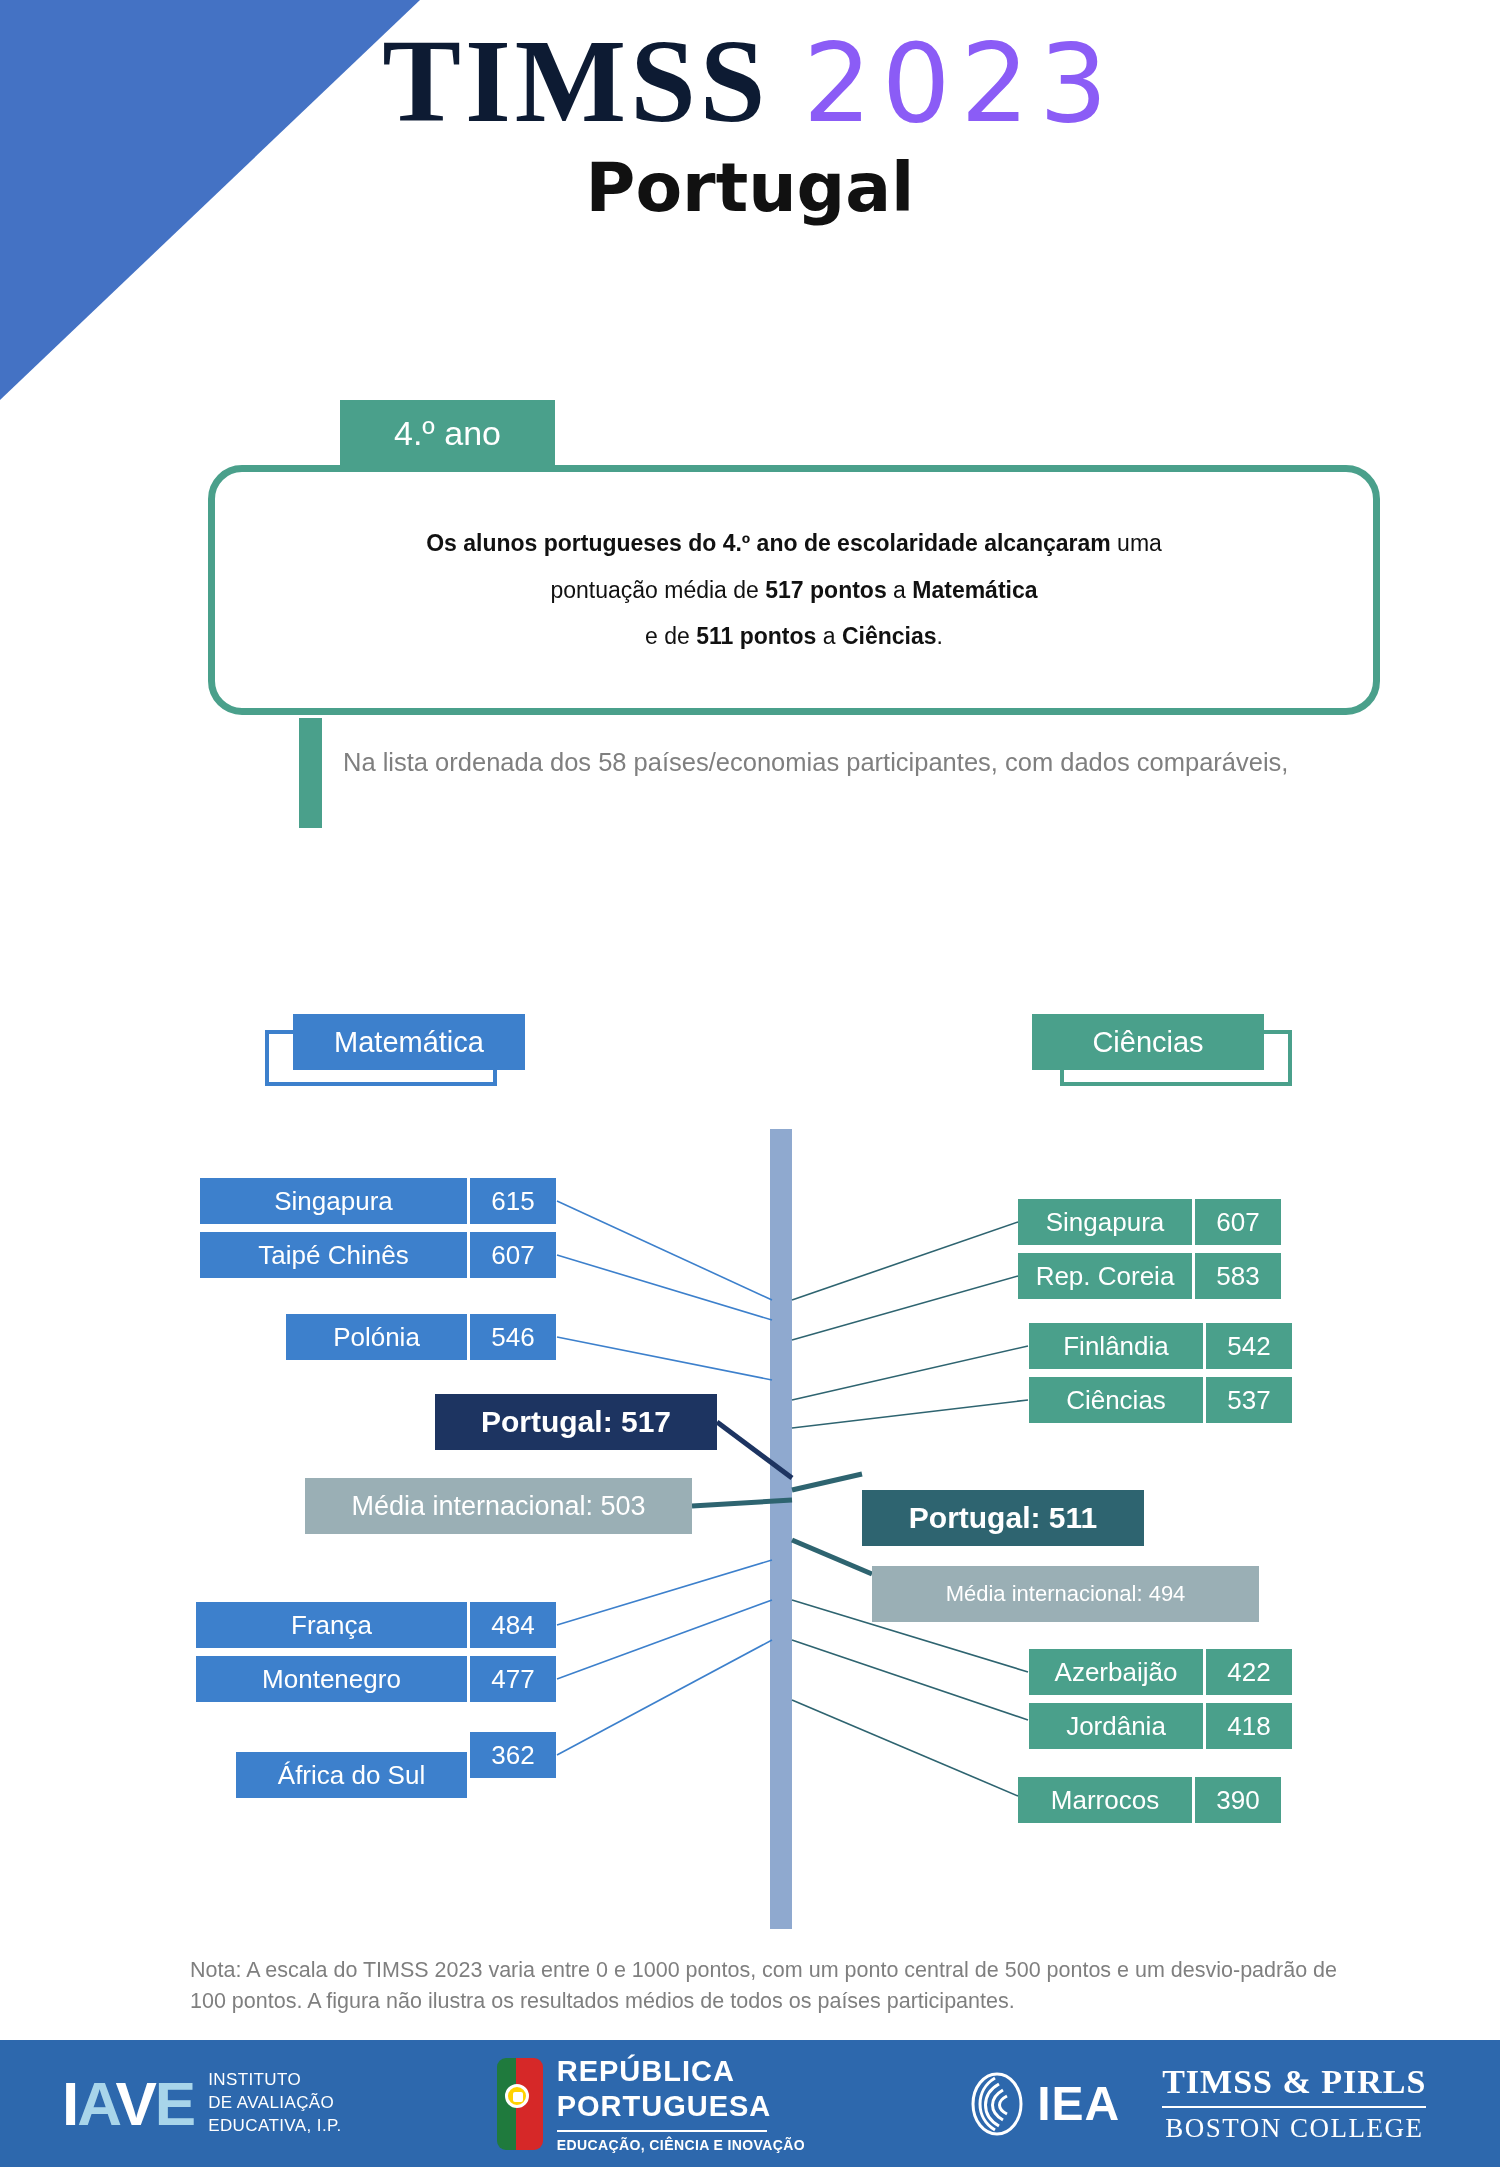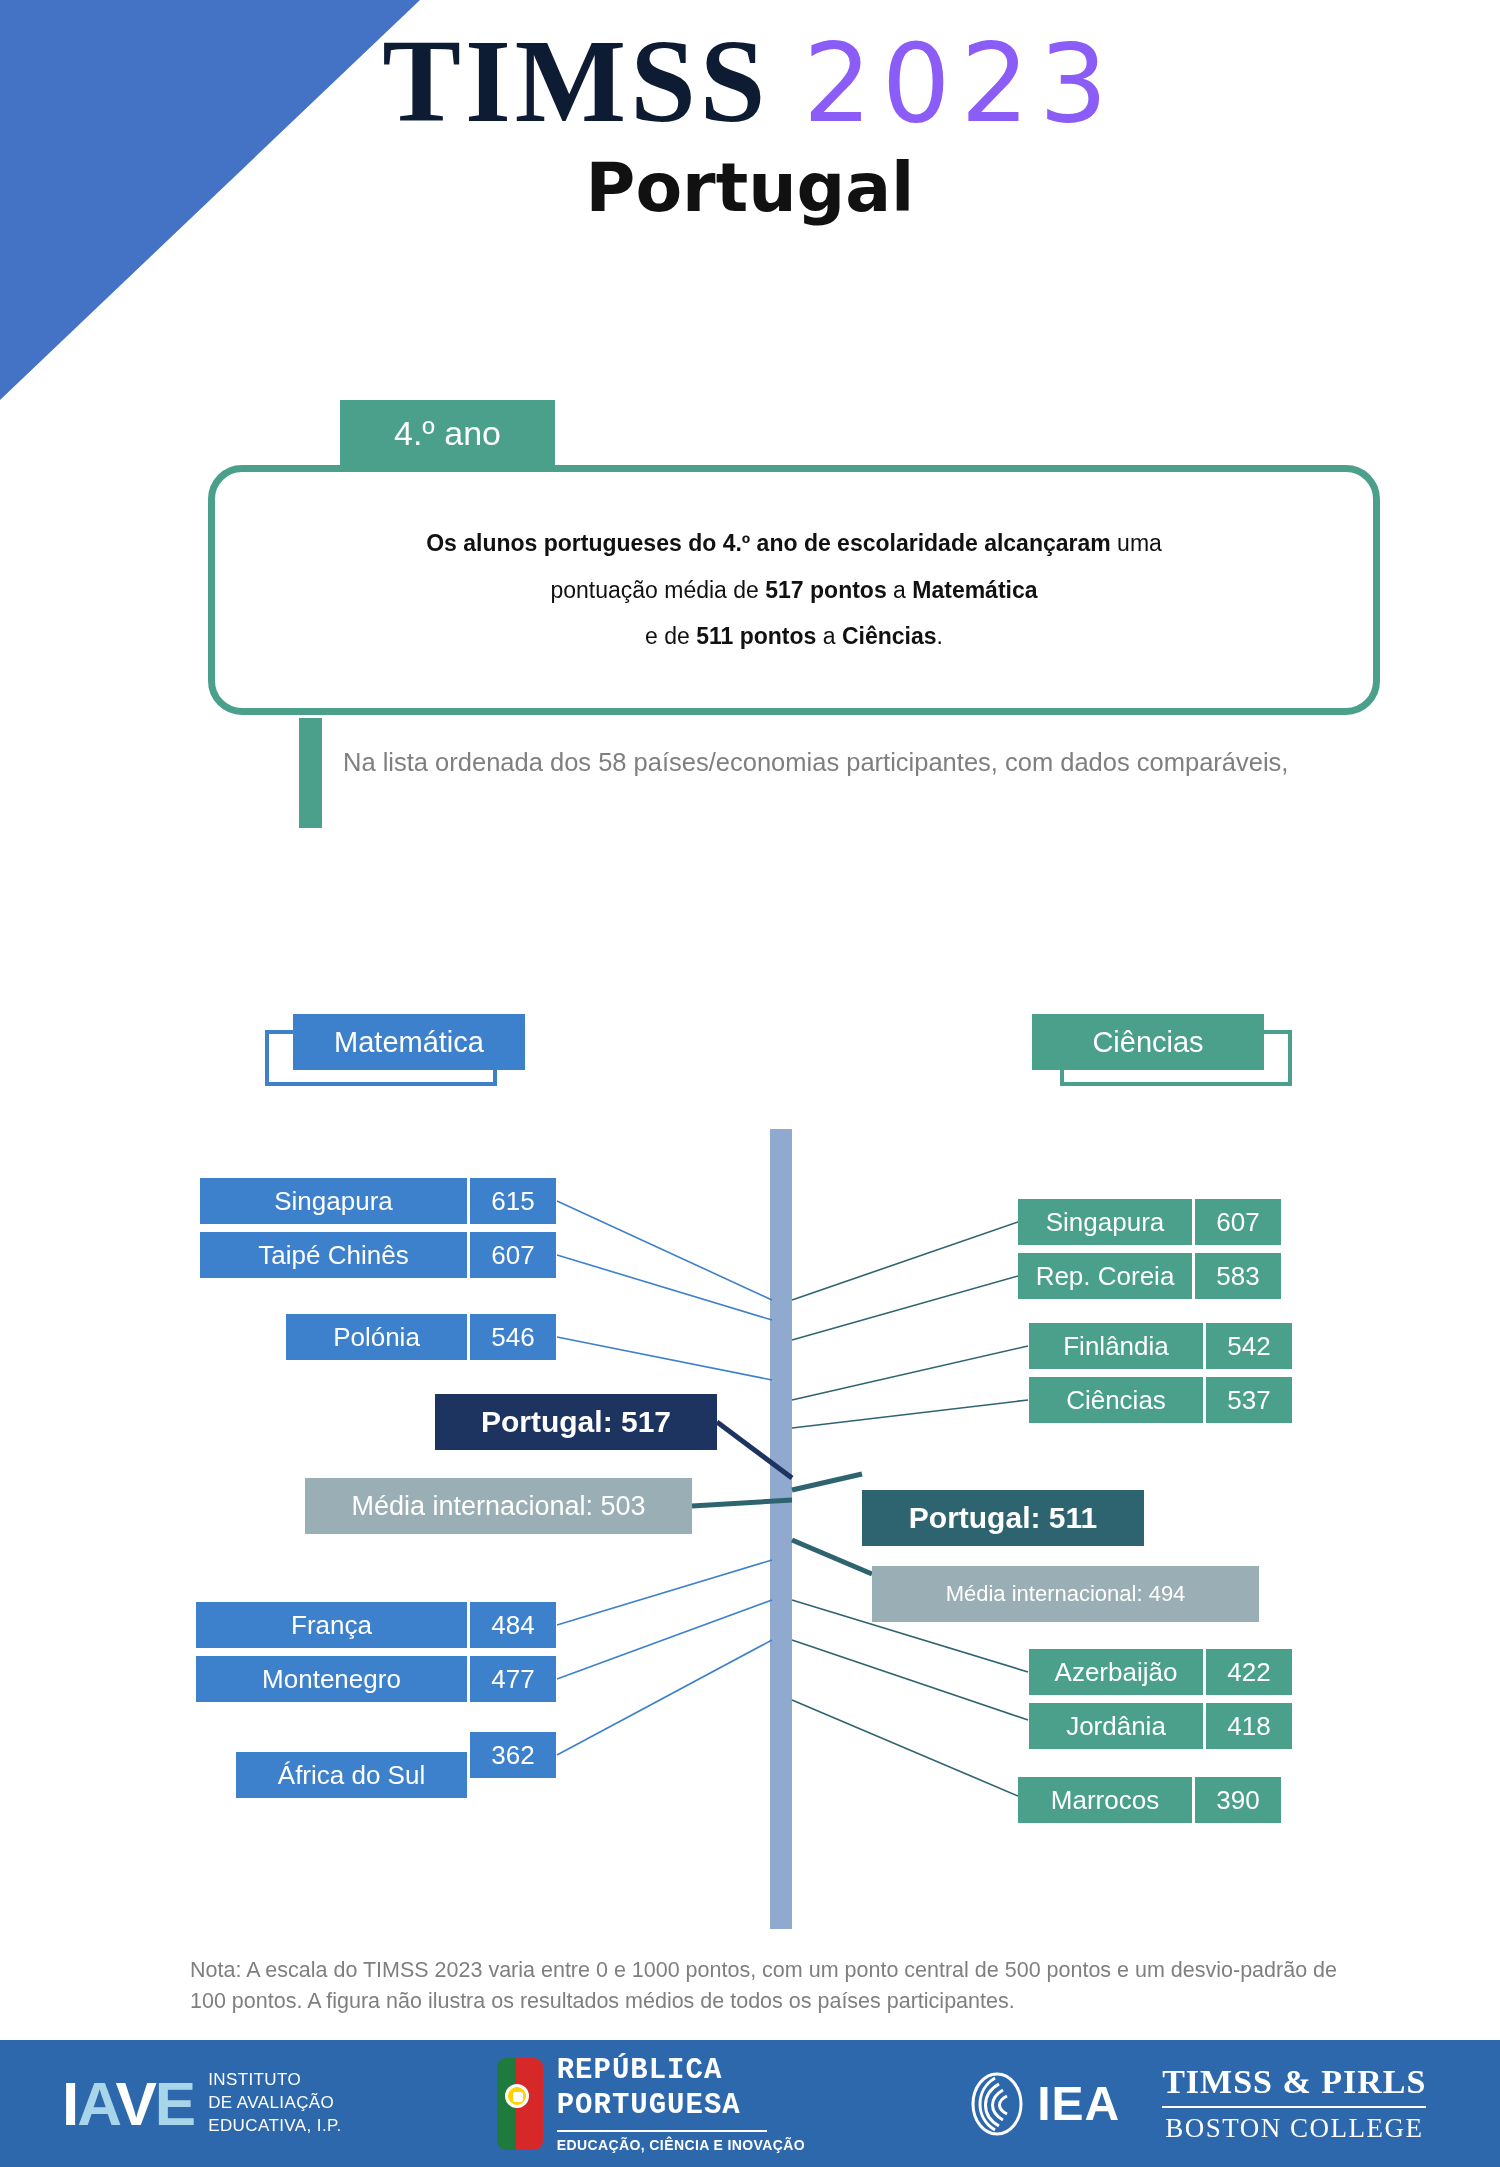--- a/index.html
+++ b/index.html
@@ -118,21 +118,21 @@
   .iave-mark .a{color:#a8d5ea;}
   .iave-mark .v{color:#ffffff;}
   .iave-mark .e{color:#a8d5ea;}
   .iave-text{margin-left:14px;font-size:17px;line-height:1.35;letter-spacing:.4px;}
   #logo-rp{margin-left:155px;display:flex;align-items:center;}
   .shield{width:46px;height:92px;position:relative;margin-right:14px;}
   .shield .g{position:absolute;left:0;top:0;width:19px;height:92px;background:#1f7a3d;border-radius:9px 0 0 9px;}
   .shield .r{position:absolute;left:19px;top:0;width:27px;height:92px;background:#d62828;border-radius:0 9px 9px 0;}
   .shield .c{position:absolute;left:8px;top:26px;width:24px;height:24px;border-radius:50%;background:#ffd200;border:3px solid #ffffff;box-sizing:border-box;}
   .shield .c i{position:absolute;left:5px;top:5px;width:10px;height:10px;background:#ffffff;display:block;border-radius:2px;}
-  .rp-text{font-family:Liberation Mono, monospace;font-size:29px;font-weight:bold;line-height:1.18;letter-spacing:1px;}
+  .rp-text{font-family:Liberation Sans, sans-serif;font-size:29px;font-weight:bold;line-height:1.18;letter-spacing:1px;}
   .rp-rule{height:2px;background:#ffffff;margin:7px 0 5px 0;width:210px;}
   .rp-small{font-size:14px;letter-spacing:.4px;font-family:"Liberation Sans",sans-serif;font-weight:bold;}
   #logo-iea{margin-left:160px;display:flex;align-items:center;}
   .iea-globe{width:64px;height:64px;margin-right:8px;}
   .iea-word{font-size:48px;font-weight:bold;letter-spacing:1px;}
   #logo-timss{margin-left:42px;font-family:"Liberation Serif", serif;text-align:center;}
   .tp-1{font-size:34px;font-weight:bold;letter-spacing:1px;}
   .tp-rule{height:2px;background:#ffffff;margin:5px 0;}
   .tp-2{font-size:27px;letter-spacing:1.5px;}
 </style>

